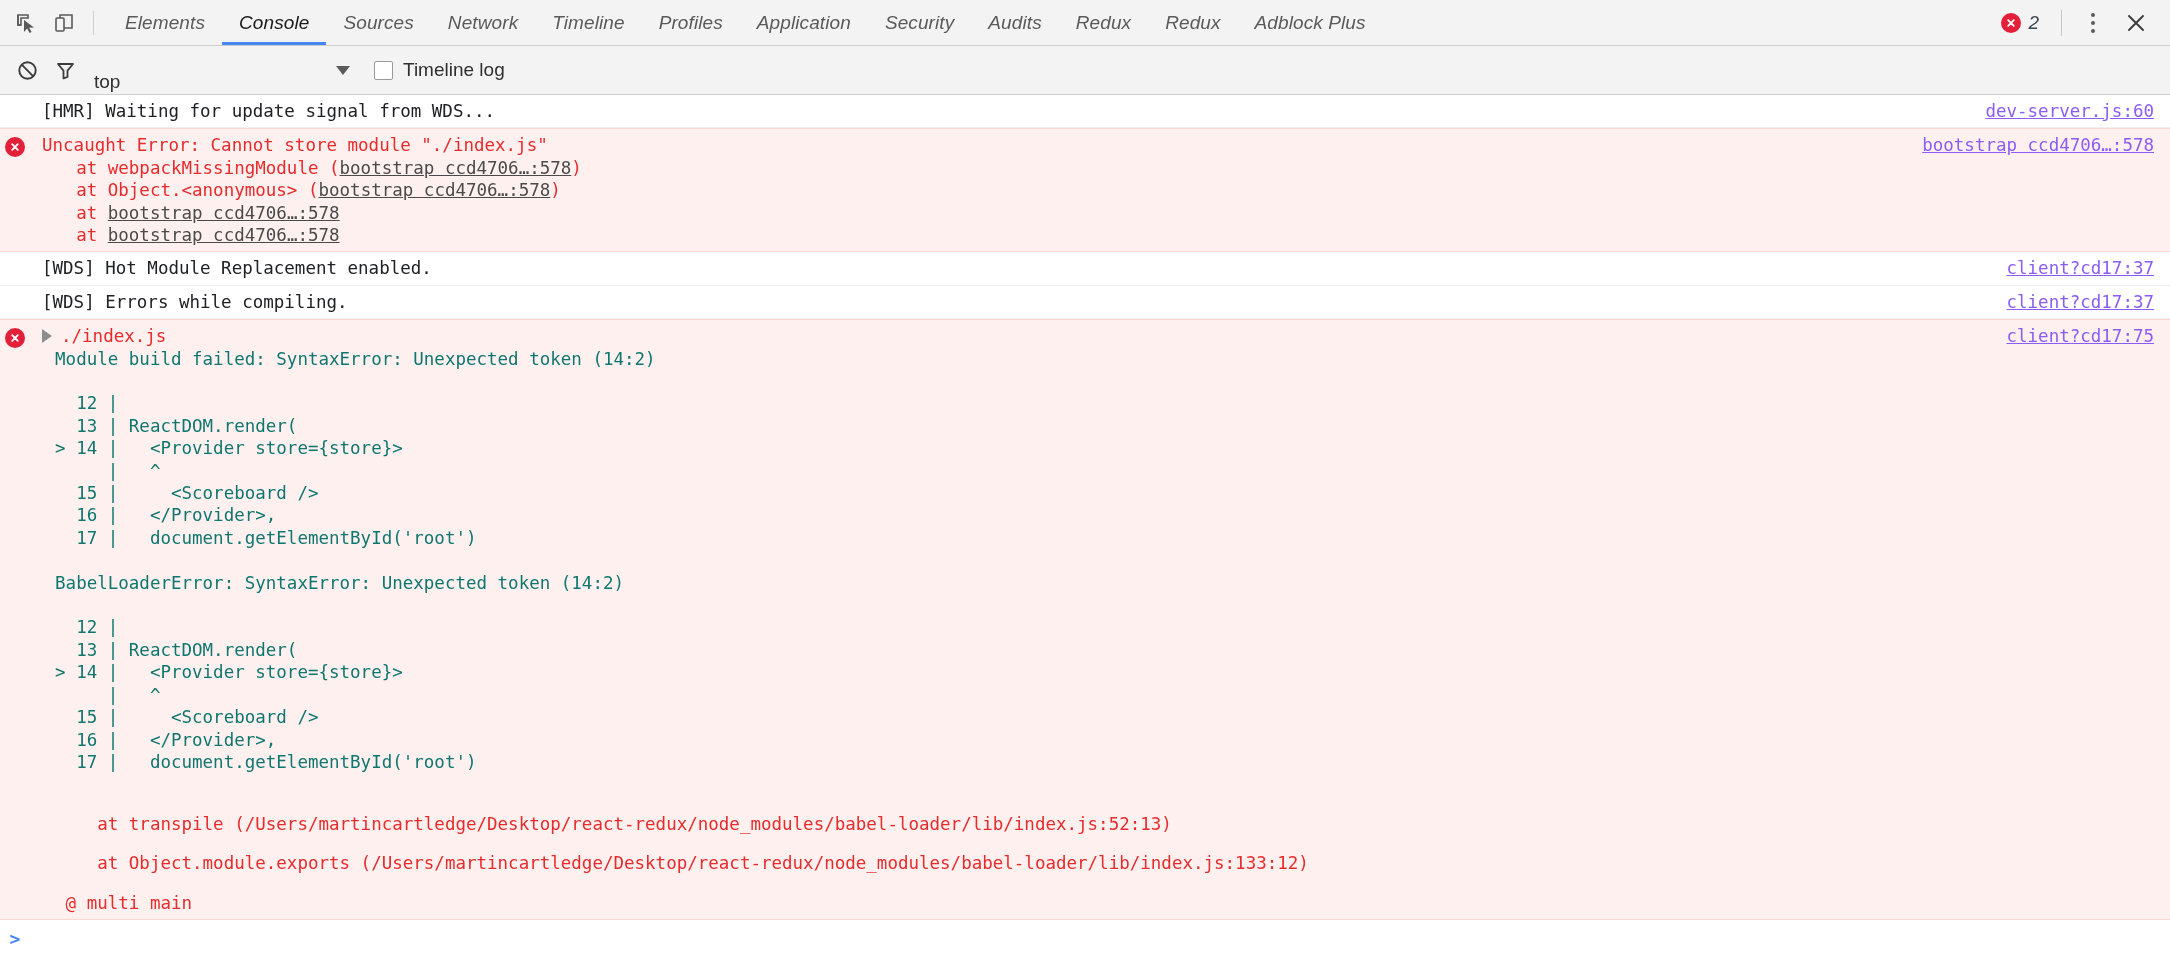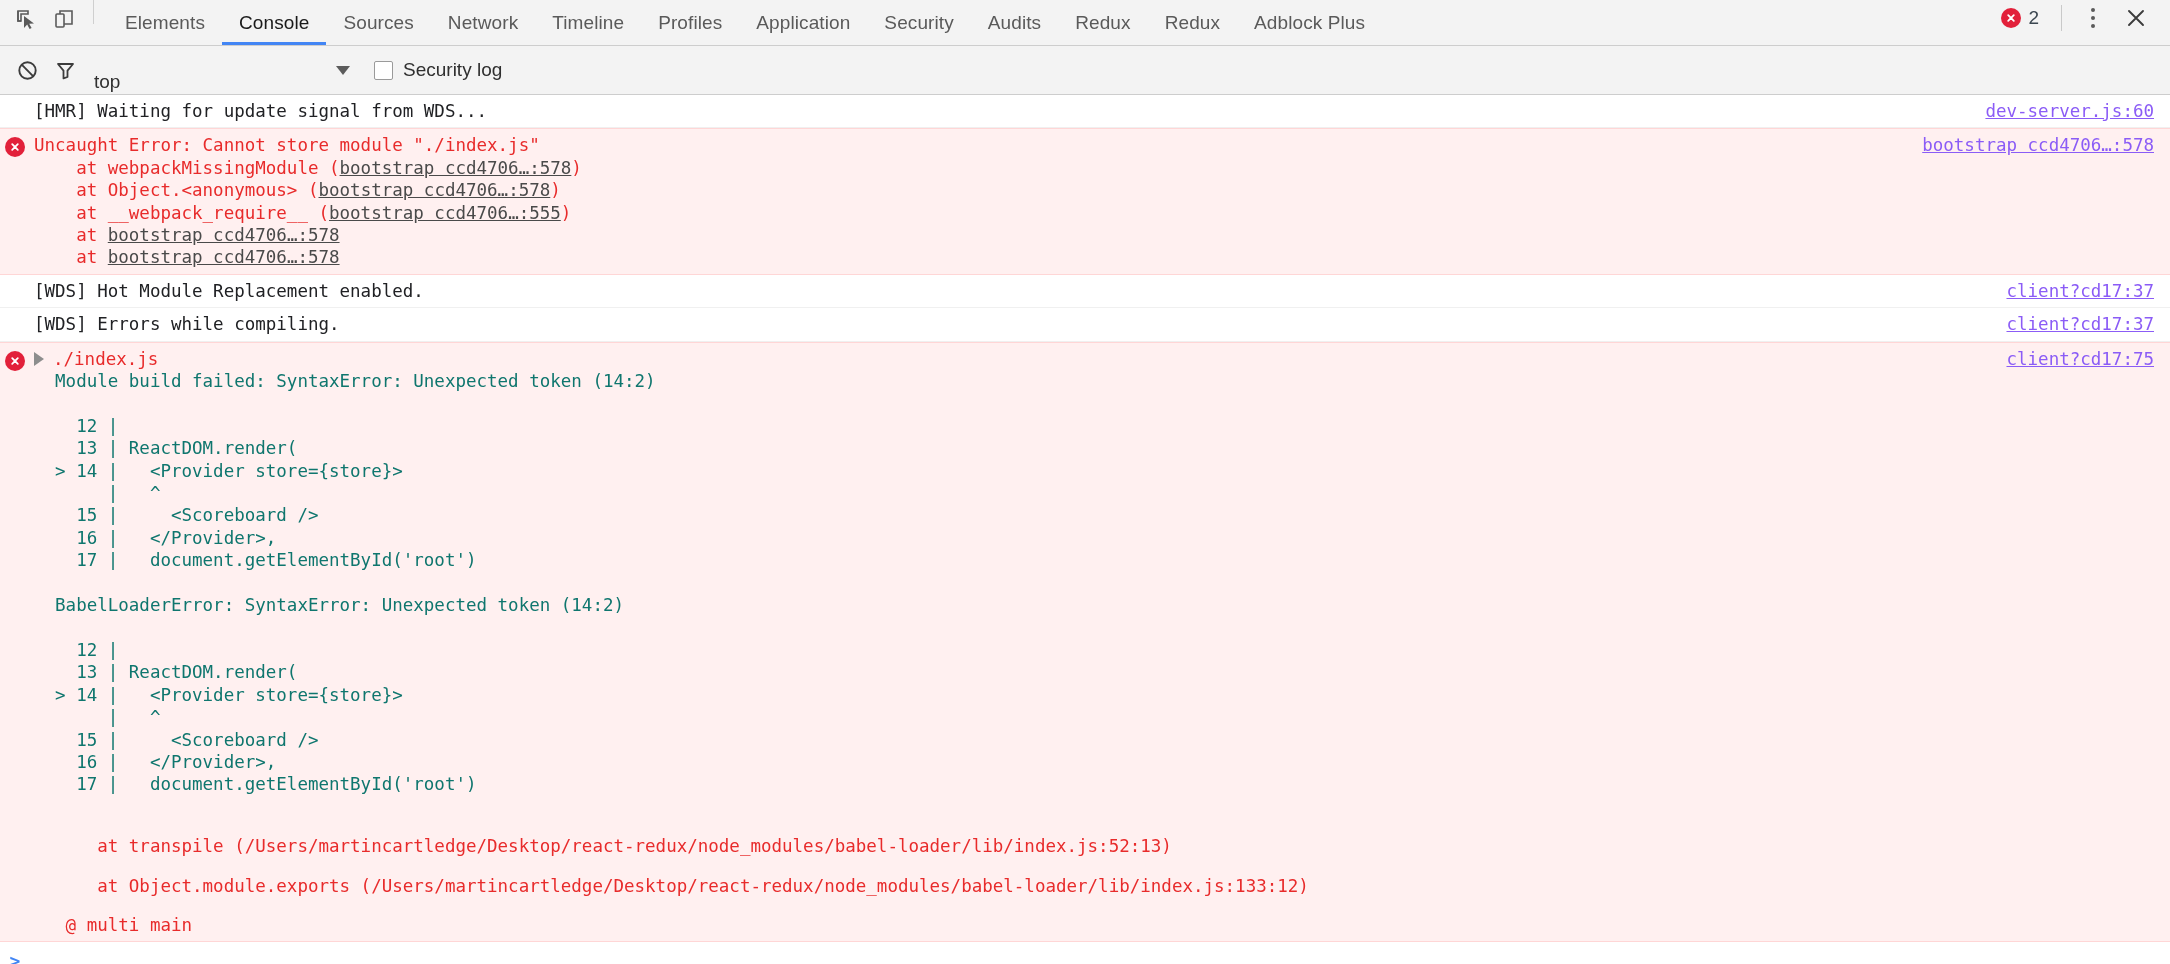--- a/index.html
+++ b/index.html
@@ -17,22 +17,23 @@
     width: 2170px; height: 964px;
     display: flex; flex-direction: column;
     background: #fff;
   }
 
   
   .toolbar {
     height: 45px; min-height: 45px;
     background: #f3f3f3;
     border-bottom: 1px solid #cdcdcd;
-    display: flex; align-items: flex-start;
+    display: flex; align-items: center;
     position: relative;
+    font-style: italic;
   }
   .tb-icon-btn {
     width: 38px; height: 38px;
     display: flex; align-items: center; justify-content: center;
     cursor: pointer;
   }
   .tb-icon-btn:first-child { margin-left: 7px; }
   .tb-sep {
     width: 1px; height: 24px;
     background: #cfcfcf;
@@ -151,20 +152,21 @@
   }
   .row-body {
     flex: 1;
     padding-right: 16px;
     min-width: 0;
   }
   .row-text {
     color: #202124;
     white-space: pre;
     padding-left: 4px;
+    margin-left: 8px;
   }
   .row.error .row-text { color: #e82b2b; }
   .srclink {
     position: absolute;
     right: 16px;
     top: 5px;
     color: #8b5cf6;
     text-decoration: underline;
     cursor: pointer;
     white-space: nowrap;
@@ -321,21 +323,21 @@
       <svg width="23" height="23" viewBox="0 0 23 23">
         <path d="M4 5 H19 L13.5 11.6 V18 L9.5 19.4 V11.6 Z" fill="none" stroke="#3c3c3c" stroke-width="1.8" stroke-linejoin="round"></path>
       </svg>
     </div>
     <div class="ctx-select">
       <span class="ctx-label">top</span>
       <span class="ctx-caret"></span>
     </div>
     <label class="preserve">
       <span class="chk"></span>
-      <span class="preserve-label">Security log</span>
+      <span class="preserve-label">Timeline log</span>
     </label>
   </div>
 
   <div class="console">
 
     <div class="row">
       <div class="row-gutter"></div>
       <div class="row-body">
         <div class="row-text">[HMR] Waiting for update signal from WDS...</div>
       </div>
@@ -347,21 +349,20 @@
         <span class="err-dot">
           <svg width="12" height="12" viewBox="0 0 12 12">
             <path d="M3.2 3.2 L8.8 8.8 M8.8 3.2 L3.2 8.8" stroke="#fff" stroke-width="1.8" stroke-linecap="round"></path>
           </svg>
         </span>
       </div>
       <div class="row-body">
         <div class="row-text">Uncaught Error: Cannot store module "./index.js"</div>
         <div class="stack-line"><span>    at webpackMissingModule (</span><span class="inline-link">bootstrap ccd4706…:578</span><span>)</span></div>
         <div class="stack-line"><span>    at Object.&lt;anonymous&gt; (</span><span class="inline-link">bootstrap ccd4706…:578</span><span>)</span></div>
-        <div class="stack-line"><span>    at __webpack_require__ (</span><span class="inline-link">bootstrap ccd4706…:555</span><span>)</span></div>
         <div class="stack-line"><span>    at </span><span class="inline-link">bootstrap ccd4706…:578</span><span></span></div>
         <div class="stack-line"><span>    at </span><span class="inline-link">bootstrap ccd4706…:578</span><span></span></div>
       </div>
       <span class="srclink">bootstrap ccd4706…:578</span>
     </div>
 
     <div class="row">
       <div class="row-gutter"></div>
       <div class="row-body">
         <div class="row-text">[WDS] Hot Module Replacement enabled.</div>

